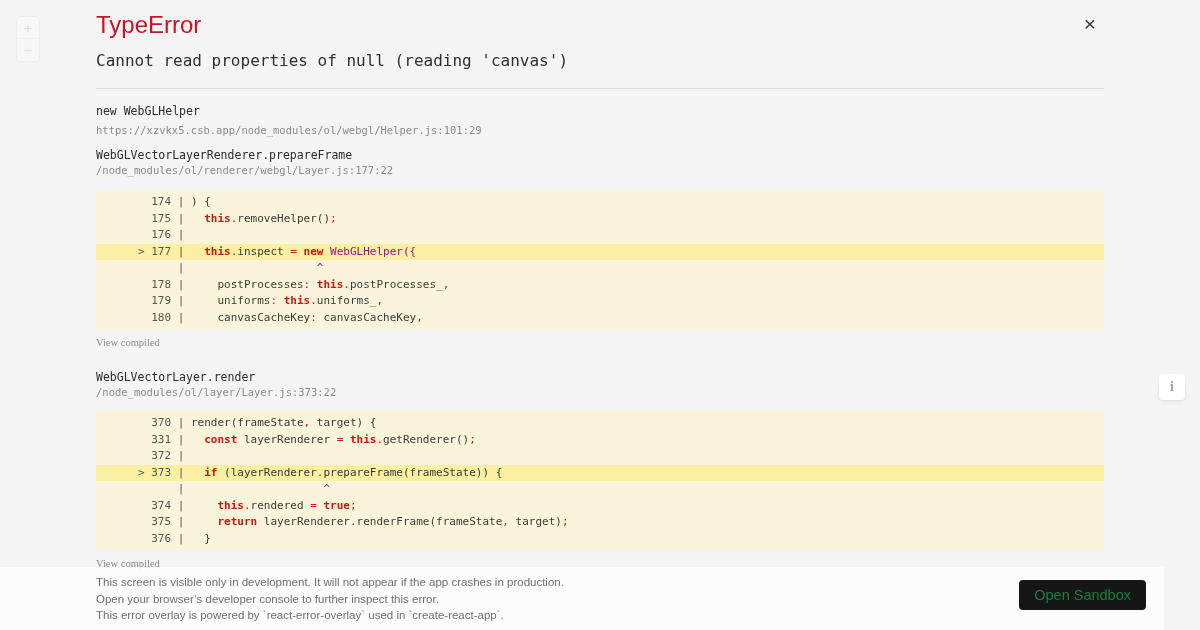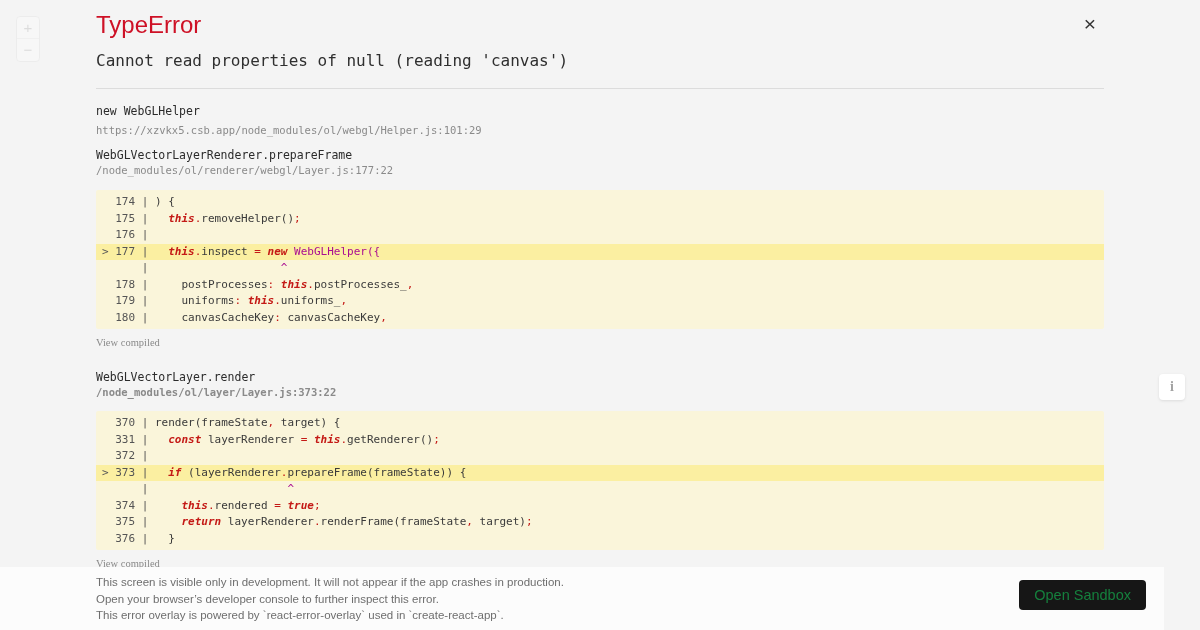--- a/index.html
+++ b/index.html
@@ -61,42 +61,42 @@
     font-family:"DejaVu Sans Mono", monospace;
     font-size:11.5px;color:#2b2b2b;white-space:nowrap;
   }
   .frame-loc{
     position:absolute;left:0;
     font-family:"DejaVu Sans Mono", monospace;
     font-size:10.5px;color:#8a8a8a;white-space:nowrap;
   }
   .fn1{top:98px;margin-top:6px;} .loc1{top:124px;}
   .fn2{top:148px;} .loc2{top:164px;}
-  .fn3{top:370px;} .loc3{top:386px;font-weight:bold;}
+  .fn3{top:370px;} .loc3{top:386px;}
 
   .view-compiled{
     position:absolute;left:0;
     font-family:Liberation Serif, serif;
     font-size:10.5px;color:#8a8a8a;white-space:nowrap;cursor:pointer;
   }
   .vc1{top:337px;} .vc2{top:558px;}
 
   .code-frame{
     position:absolute;left:0;width:1008px;
     background:var(--code-bg);
     font-family:"DejaVu Sans Mono", monospace;
     font-size:11px;line-height:16.5px;
     padding:4px 0 3px 0;border-radius:2px;
   }
   .cb1{top:190px;} .cb2{top:411px;}
   .code-line{white-space:pre;height:16.5px;padding-left:6px;color:var(--plain);}
   .code-line.hl{background:var(--code-hl-bg);}
-  .seg-g{color:var(--gutter);}
+  .seg-g{color:var(--gutter);margin-left:36px;}
   .seg-p{color:var(--plain);}
-  .seg-k{color:var(--kw);font-weight:bold;font-style:italic;}
+  .seg-k{color:var(--kw);font-weight:bold;}
   .seg-u{color:var(--punct);}
   .seg-c{color:var(--classname);}
   .seg-m{color:var(--classname);}
 
   .footer{
     position:absolute;left:0;bottom:0;width:1164px;height:63px;
     background:rgba(253,253,253,0.88);z-index:5;
   }
   .footer-text{
     position:absolute;left:96px;top:7px;

